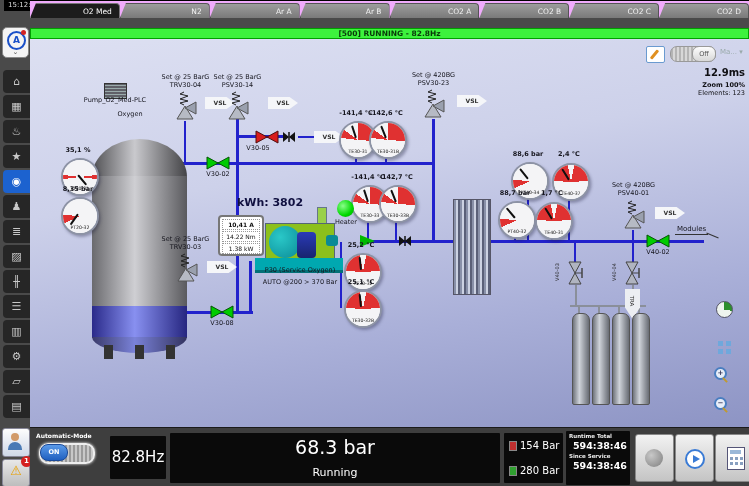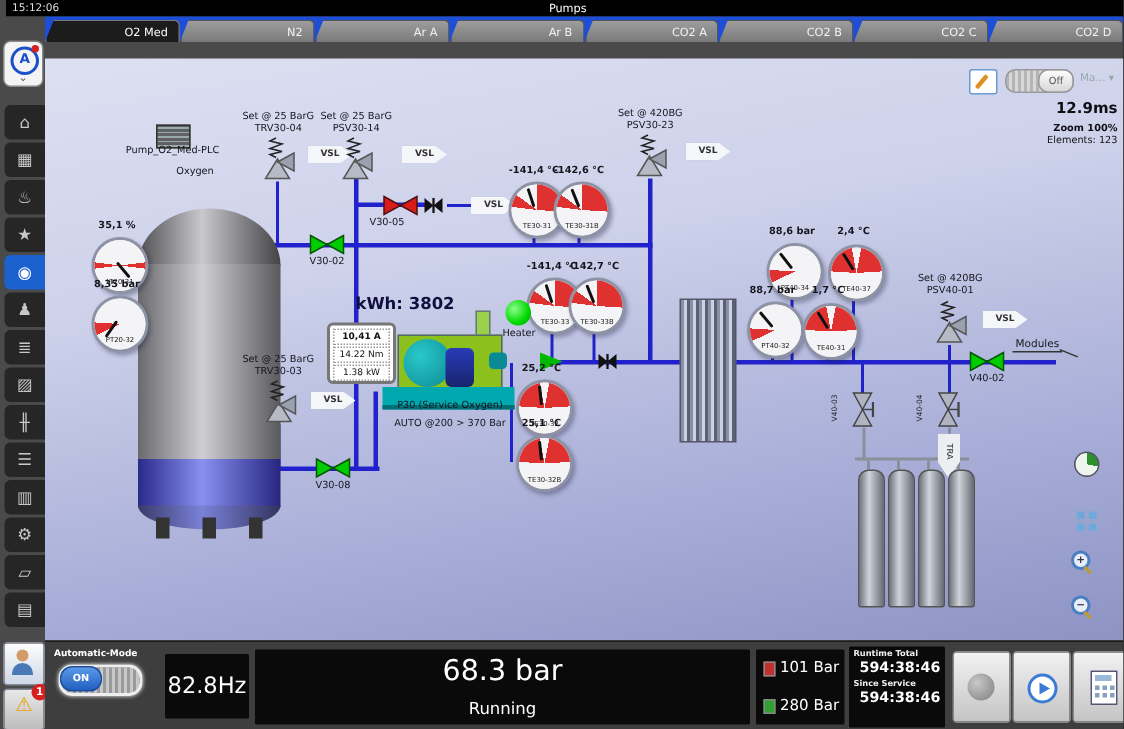--- a/index.html
+++ b/index.html
@@ -2,21 +2,21 @@
 <html><head>
 <meta charset="utf-8">
 <style>
   html,body{margin:0;padding:0;background:#222;font-family:"DejaVu Sans","Liberation Sans",sans-serif;}
   #stage{position:relative;width:749px;height:486px;overflow:hidden;background:#4a4a4a;}
   .abs{position:absolute;}
   
   #titlebar{left:4px;top:0;width:749px;height:11px;background:#000;color:#fff;}
   #tb-time{left:4px;top:1px;font-size:7px;color:#ddd;}
   #tb-title{left:0;top:1px;width:100%;text-align:center;font-size:7.5px;font-weight:normal;}
-  #tabrow{left:30px;top:11px;width:719px;height:17px;background:#1d4ed8;display:flex;}
+  #tabrow{left:30px;top:1px;width:719px;height:17px;background:#f0abfc;display:flex;}
   .tab{flex:1;margin-top:2px;background:linear-gradient(#9d9d9d,#7a7a7a);border:1px solid #555;border-bottom:none;border-radius:4px 4px 0 0;color:#f2f2f2;font-size:7.5px;text-align:right;padding:3px 7px 0 0;box-sizing:border-box;clip-path:polygon(6px 0,100% 0,100% 100%,0 100%);}
   .tab.active{background:#1c1c1c;color:#fff;border-color:#777;}
   #banner{left:30px;top:28px;width:719px;height:11px;background:#3df23d;border:1px solid #00a000;box-sizing:border-box;color:#0a3a0a;font-size:7.5px;font-weight:bold;text-align:center;line-height:9px;}
   
   #sidebar{left:0;top:11px;width:30px;height:475px;background:#4a4a4a;}
   #logo{left:2px;top:16px;width:25px;height:29px;background:#f4f4f4;border-radius:5px;border:1px solid #888;}
   #logo-ring{left:4px;top:3px;width:15px;height:15px;border:2px solid #1a50c8;border-radius:50%;color:#1a50c8;font-size:9px;font-weight:bold;text-align:center;line-height:15px;}
   #logo-dot{right:2px;top:2px;width:5px;height:5px;background:#d42222;border-radius:50%;}
   #logo-chev{left:0;top:20px;width:100%;text-align:center;color:#555;font-size:7px;}
   .side-tab{left:3px;width:27px;height:23px;background:#262626;border-radius:4px 0 0 4px;color:#c8c8c8;font-size:11px;text-align:center;line-height:23px;}
@@ -122,20 +122,21 @@
     <div class="tab active">O2 Med</div>
     <div class="tab">N2</div>
     <div class="tab">Ar A</div>
     <div class="tab">Ar B</div>
     <div class="tab">CO2 A</div>
     <div class="tab">CO2 B</div>
     <div class="tab">CO2 C</div>
     <div class="tab">CO2 D</div>
   </div>
 
+  <div class="abs" id="banner">[500] RUNNING - 82.8Hz</div>
 
   <div class="abs" id="sidebar">
     <div class="abs" id="logo">
       <div class="abs" id="logo-ring">A</div>
       <div class="abs" id="logo-dot"></div>
       <div class="abs" id="logo-chev">⌄</div>
     </div>
     <div class="abs side-tab" style="top:59px"><span>⌂</span></div>
     <div class="abs side-tab" style="top:84px"><span>▦</span></div>
     <div class="abs side-tab" style="top:109px"><span>♨</span></div>
@@ -435,21 +436,21 @@
         <div id="toggle-on-knob">ON</div>
       </div>
     <div class="blackbox" id="freq-box">82.8Hz</div>
     <div class="blackbox" id="main-box">
       <div id="main-press">68.3 bar</div>
       <div id="main-state">Running</div>
     </div>
     <div class="blackbox" id="bars-box">
       <div class="barrow">
           <span class="sq" style="background:#c03030"></span>
-          <span>101 Bar</span>
+          <span>154 Bar</span>
         </div>
       <div class="barrow">
           <span class="sq" style="background:#30a030"></span>
           <span>280 Bar</span>
         </div>
     </div>
     <div class="blackbox" id="runtime-box">
       <div class="rt-lbl">Runtime Total</div>
       <div class="rt-val">594:38:46</div>
       <div class="rt-lbl">Since Service</div>

